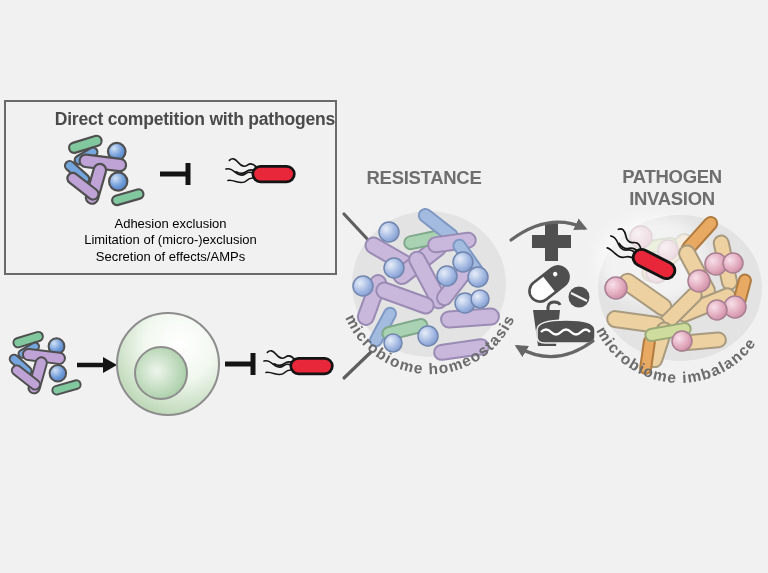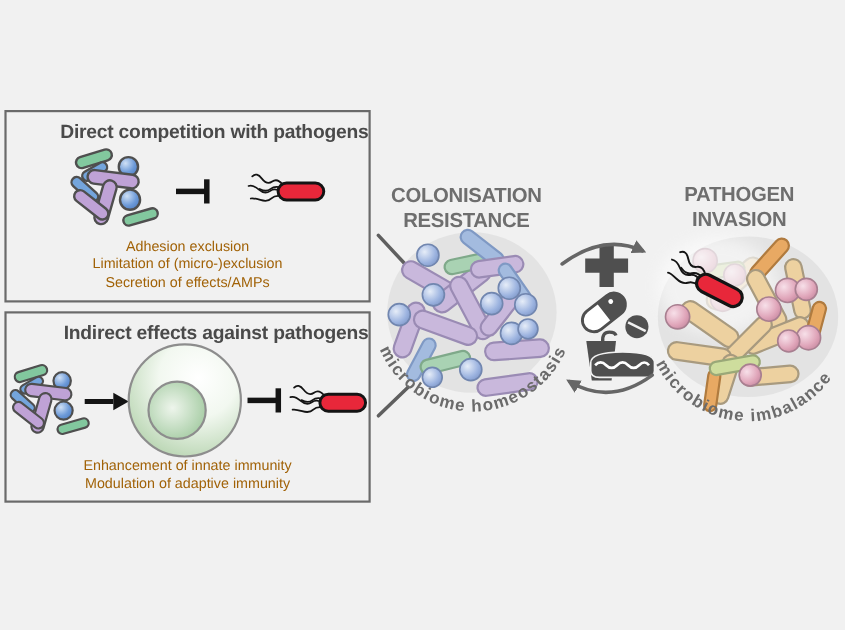--- a/index.html
+++ b/index.html
@@ -8,21 +8,21 @@
     background:var(--figure_bg,#f1f1f1);
     font-family:"Liberation Sans",sans-serif;
   }
   .stage{position:absolute;left:0;top:0;width:768px;height:573px}
   .panel{position:absolute;border:2px solid var(--panel_border,#6a6a6a);background:transparent}
   #panel1{left:4px;top:100px;width:329px;height:171px}
   #panel2{left:4px;top:283px;width:329px;height:170px}
   .panel-title{position:absolute;top:7px;left:0;right:0;text-align:right;
     font-weight:bold;font-size:17.5px;color:#4a4a4a;letter-spacing:-0.2px}
   .mechs{position:absolute;left:0;right:0;text-align:center;font-size:13px;
-    color:#a16207;line-height:16.5px}
+    color:#000000;line-height:16.5px}
   #panel1 .mechs{bottom:8px}
   #panel2 .mechs{bottom:7px}
   .big-title{position:absolute;width:220px;text-align:center;font-weight:bold;
     font-size:18.5px;line-height:22px;color:var(--title_gray,#6e6e6e);letter-spacing:-0.3px}
   #title-left{left:314px;top:167px}
   #title-right{left:562px;top:166px}
   svg.gfx{position:absolute;left:0;top:0}
   
   .rodP{fill:var(--commensal_purple,#c9b8dc);stroke:#9a8bb4;stroke-width:2}
   .rodB{fill:var(--commensal_blue,#a3bbdf);stroke:#7f99c4;stroke-width:2}
@@ -50,30 +50,22 @@
 
   <div class="panel" id="panel1">
     <div class="panel-title">Direct competition with pathogens</div>
     <div class="mechs">
       <div>Adhesion exclusion</div>
       <div>Limitation of (micro-)exclusion</div>
       <div>Secretion of effects/AMPs</div>
     </div>
   </div>
 
-  <div class="panel" id="panel2">
-    <div class="panel-title">Indirect effects against pathogens</div>
-    <div class="mechs">
-      <div>Enhancement of innate immunity</div>
-      <div>Modulation of adaptive immunity</div>
-    </div>
-  </div>
 
   <div class="big-title" id="title-left">
-    <div>COLONISATION</div>
     <div>RESISTANCE</div>
   </div>
   <div class="big-title" id="title-right">
     <div>PATHOGEN</div>
     <div>INVASION</div>
   </div>
 
   <svg class="gfx" width="768" height="573" viewBox="0 0 768 573">
     <defs>
       <radialGradient id="gBlue" cx="35%" cy="35%" r="75%">

